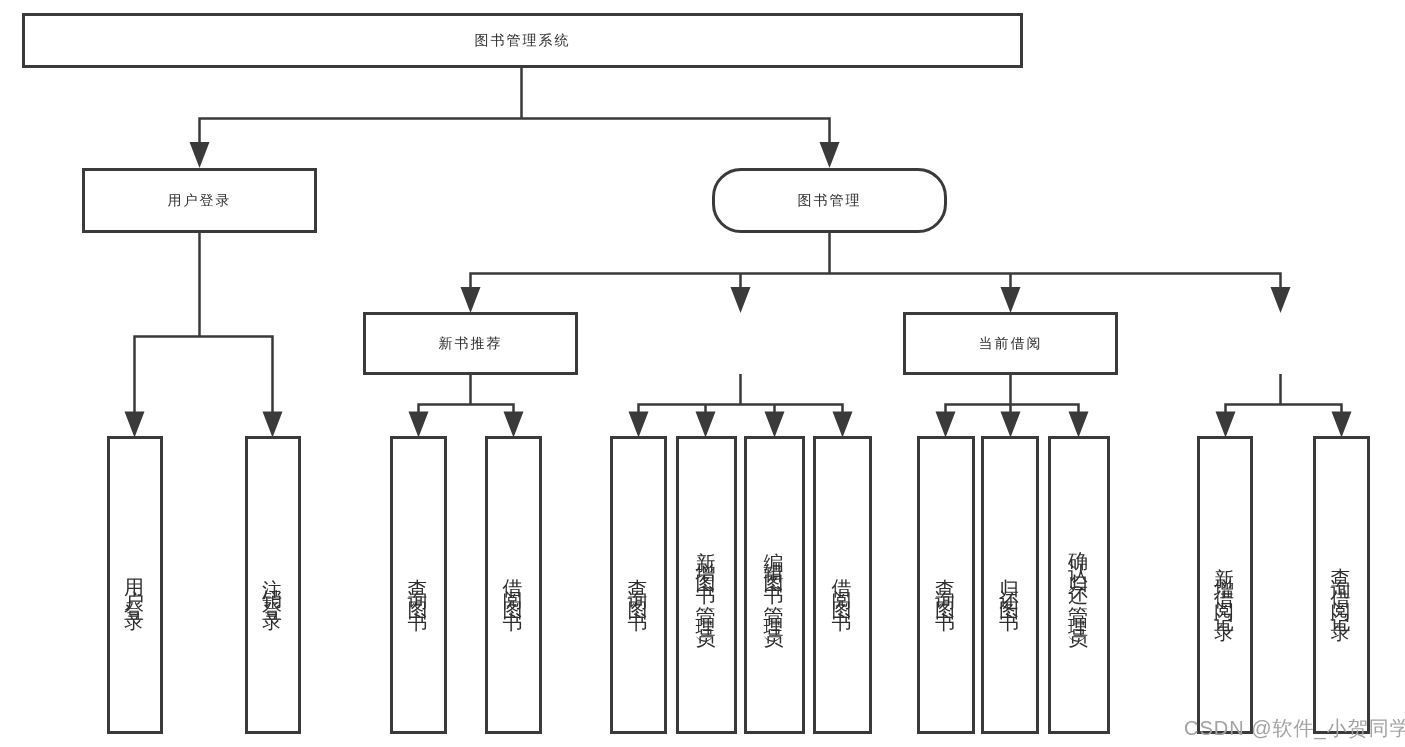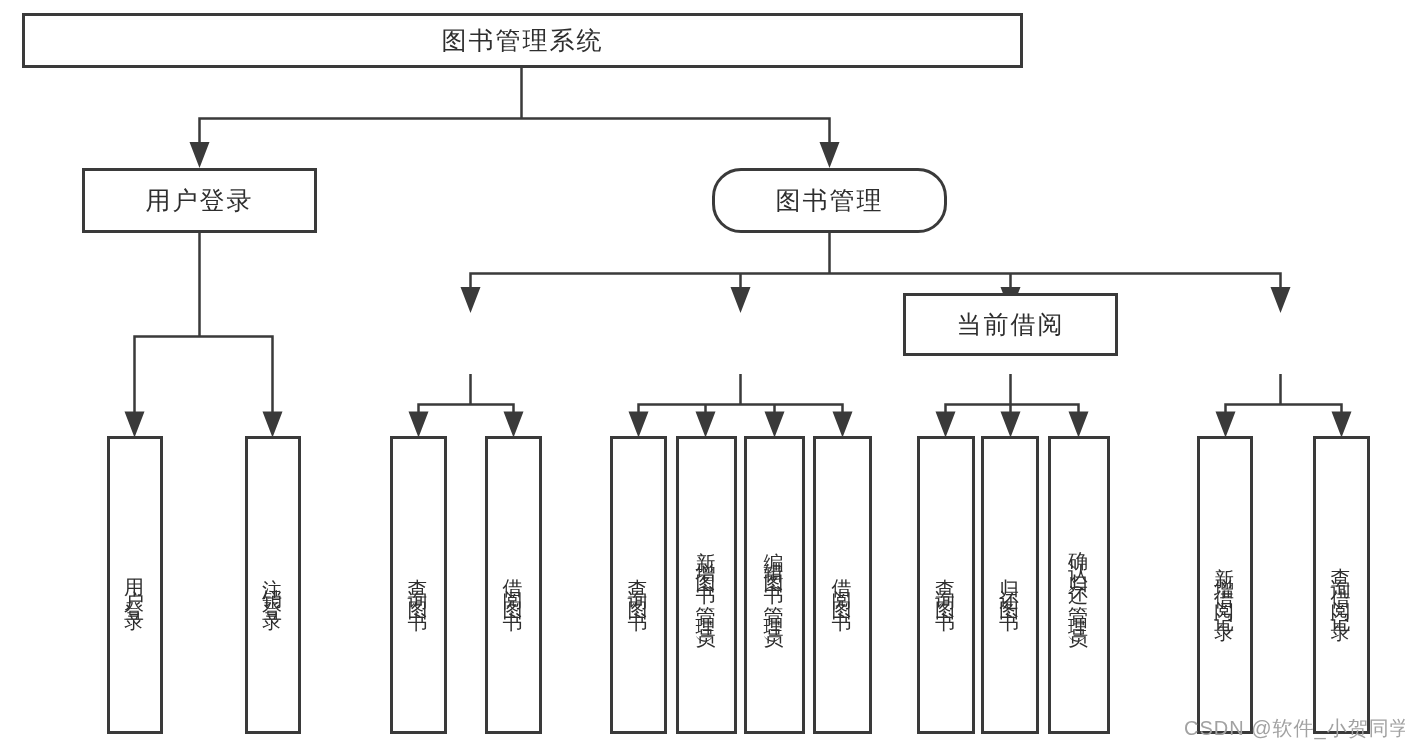--- a/index.html
+++ b/index.html
@@ -18,21 +18,21 @@
     box-sizing:border-box;
     border:3px solid #3a3a3a;
     background:#ffffff;
     display:flex;
     align-items:center;
     justify-content:center;
     z-index:1;
     color:#2e2e2e;
   }
   .h-label{
-    font-size:25px;
+    font-size:14px;
     letter-spacing:2px;
     white-space:nowrap;
     color:#2e2e2e;
   }
   .v-label{
     writing-mode:vertical-rl;
     text-orientation:mixed;
     font-size:20px;
     letter-spacing:11px;
     white-space:nowrap;
@@ -86,21 +86,24 @@
     <span class="h-label">图书管理系统</span>
   </div>
 
   <div class="node" style="left:82px;top:168px;width:235px;height:65px;">
     <span class="h-label">用户登录</span>
   </div>
   <div class="node" style="left:712px;top:168px;width:235px;height:65px;border-radius:29px;">
     <span class="h-label">图书管理</span>
   </div>
 
-  <div class="node" style="left:903px;top:293px;width:215px;height:63px;">
+  <div class="node" style="left:363px;top:312px;width:215px;height:63px;">
+    <span class="h-label">新书推荐</span>
+  </div>
+  <div class="node" style="left:903px;top:312px;width:215px;height:63px;">
     <span class="h-label">当前借阅</span>
   </div>
 
   <div class="node" style="left:107px;top:436px;width:56px;height:298px;">
     <span class="v-label">用户登录</span>
   </div>
   <div class="node" style="left:245px;top:436px;width:56px;height:298px;">
     <span class="v-label">注销登录</span>
   </div>
 

